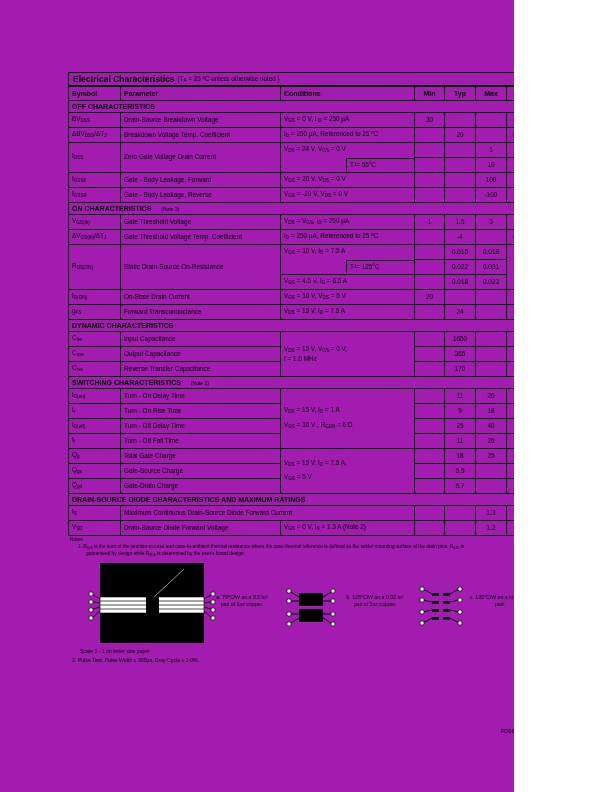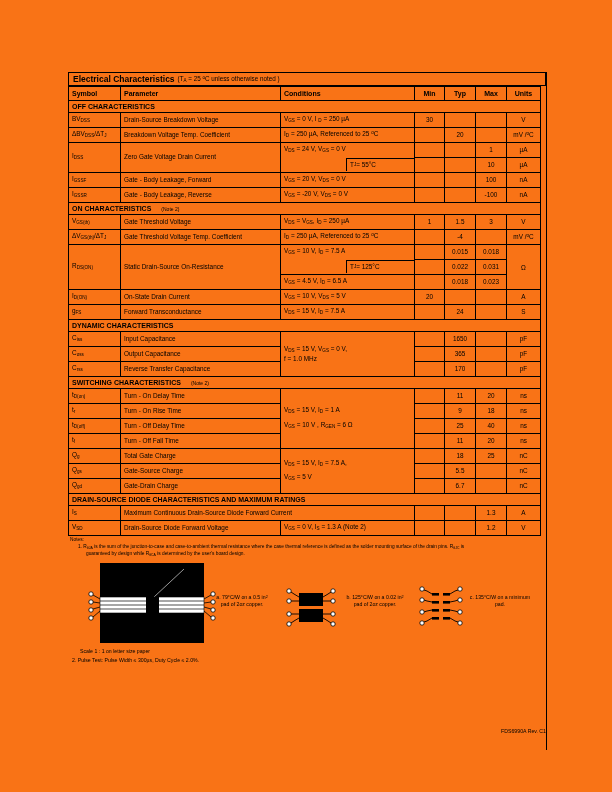--- a/index.html
+++ b/index.html
@@ -1,16 +1,16 @@
 <!DOCTYPE html>
 <html><head>
 <meta charset="utf-8">
 <style>
   html,body{margin:0;padding:0;background:#fff;}
-  .page{position:relative;width:612px;height:792px;background:#f97316;
+  .page{position:relative;width:514px;height:792px;background:#a21caf;
         font-family:"Liberation Sans",sans-serif;color:#000;overflow:hidden;}
 
   
   .title-box{position:absolute;left:68px;top:72px;width:478px;height:14px;
              border:1px solid #000;box-sizing:border-box;display:flex;align-items:center;padding-left:4px;}
   .title-bold{font-weight:bold;font-size:8.5px;}
   .title-rest{font-size:6.3px;margin-left:3px;}
 
   
   .frame-right{position:absolute;left:546px;top:72px;width:0;height:678px;border-right:1px solid #000;}

